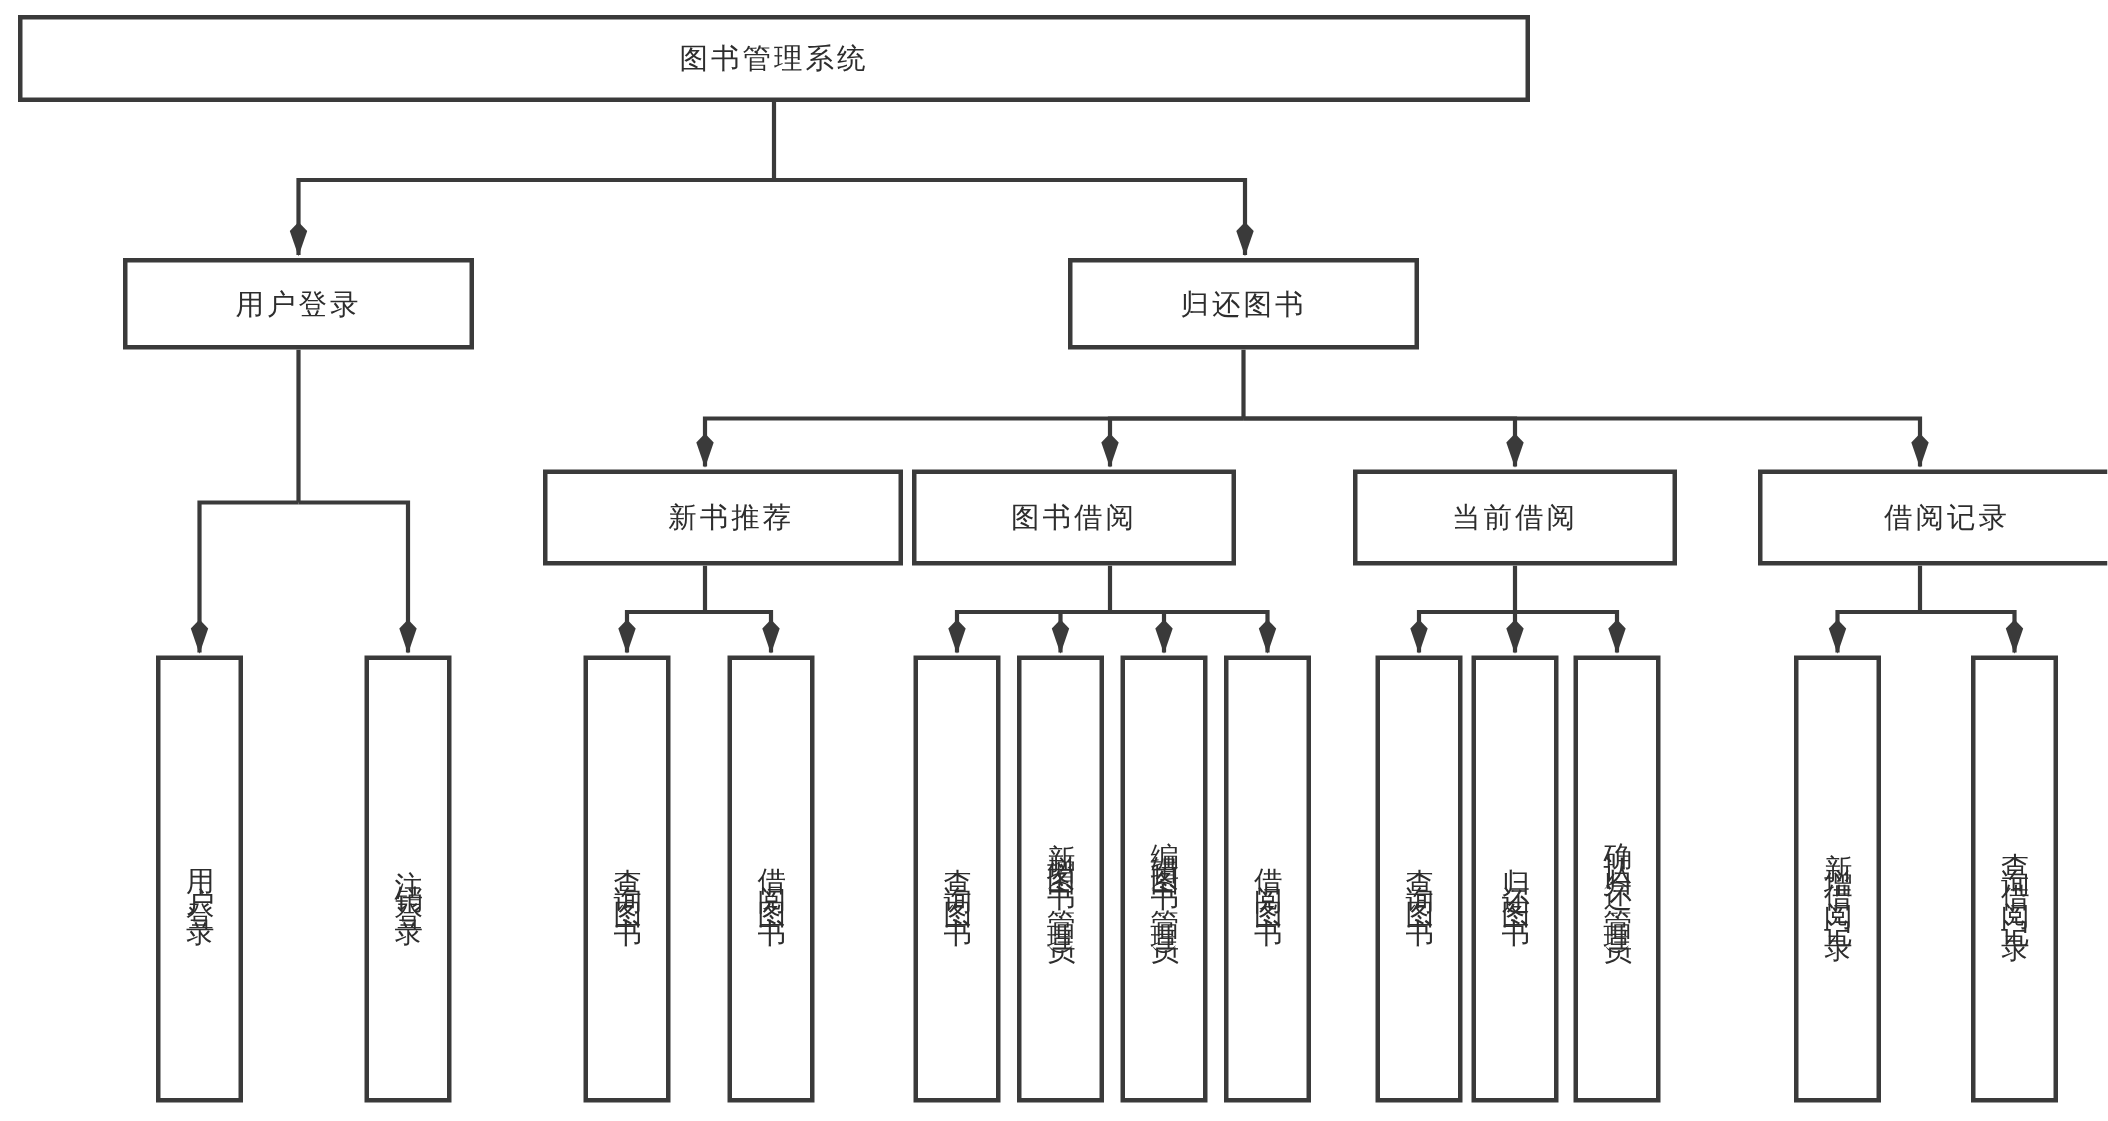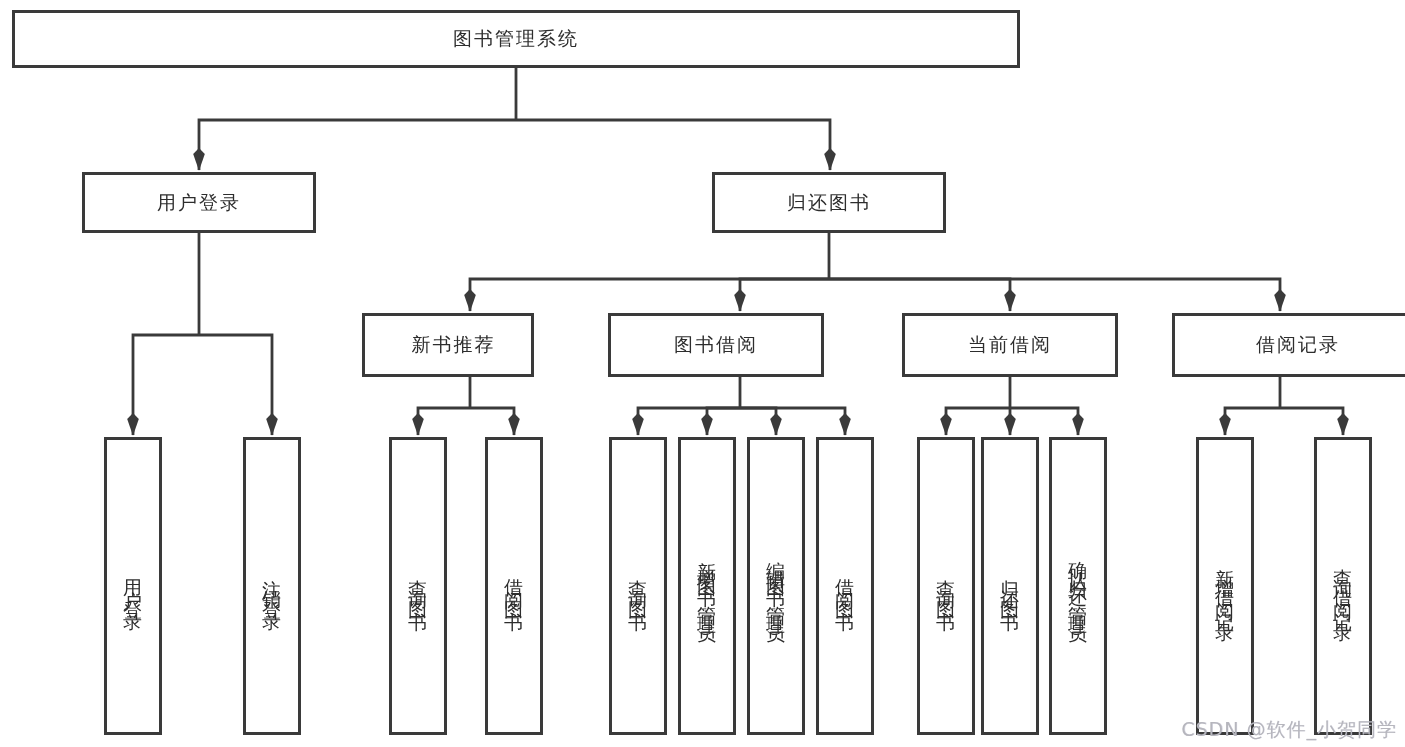--- a/index.html
+++ b/index.html
@@ -99,21 +99,21 @@
     <span>图书管理系统</span>
   </div>
 
   <div class="node" style="left:82px; top:172px; width:234px; height:61px;">
     <span>用户登录</span>
   </div>
   <div class="node" style="left:712px; top:172px; width:234px; height:61px;">
     <span>归还图书</span>
   </div>
 
-  <div class="node" style="left:362px; top:313px; width:172px; height:64px;padding-left:11px;">
+  <div class="node" style="left:362px; top:313px; width:240px; height:64px;padding-left:11px;">
     <span>新书推荐</span>
   </div>
   <div class="node" style="left:608px; top:313px; width:216px; height:64px;">
     <span>图书借阅</span>
   </div>
   <div class="node" style="left:902px; top:313px; width:216px; height:64px;">
     <span>当前借阅</span>
   </div>
   <div class="node" style="left:1172px; top:313px; width:252px; height:64px;">
     <span>借阅记录</span>
@@ -156,15 +156,14 @@
     <span>确认归还（管理员）</span>
   </div>
 
   <div class="node vnode" style="left:1196px; top:437px; width:58px; height:298px;">
     <span>新增借阅记录</span>
   </div>
   <div class="node vnode" style="left:1314px; top:437px; width:58px; height:298px;">
     <span>查询借阅记录</span>
   </div>
 
-  <div class="watermark">CSDN @软件_小贺同学</div>
 
 </div>
 
 </body></html>

